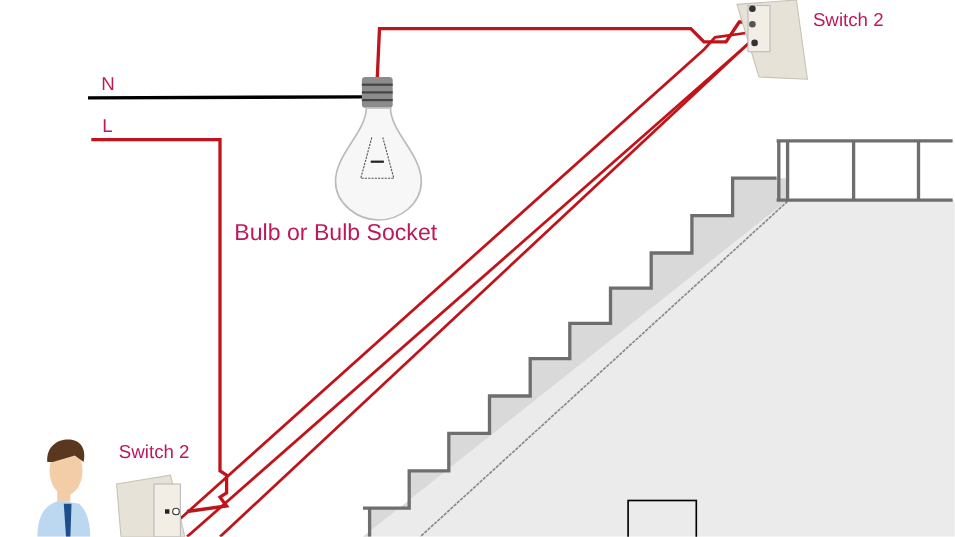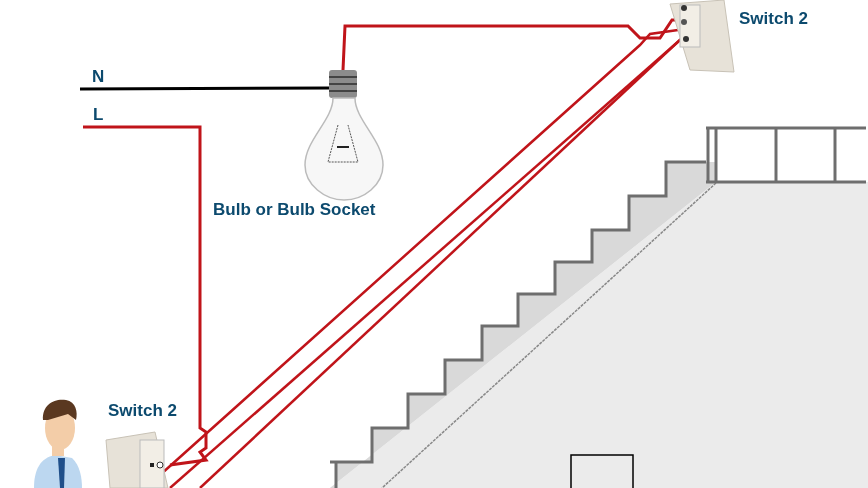--- a/index.html
+++ b/index.html
@@ -1,21 +1,21 @@
 <!DOCTYPE html>
 <html><head>
 <meta charset="utf-8">
 <style>
   html, body { margin: 0; padding: 0; background: #ffffff; }
   body { width: 868px; height: 488px; overflow: hidden; position: relative; font-family: "Liberation Sans", sans-serif; }
   #diagram { position: absolute; left: 0; top: 0; width: 868px; height: 488px; }
-  .label { position: absolute; color: #0c4a6e; font-weight: bold; font-family: "Liberation Sans", sans-serif; white-space: nowrap; }
+  .label { position: absolute; color: #be185d; font-weight: normal; font-family: "Liberation Sans", sans-serif; white-space: nowrap; }
   .lbl-n { left: 92px; top: 67px; font-size: 17px; }
   .lbl-l { left: 93px; top: 105px; font-size: 17px; }
-  .lbl-bulb { left: 213px; top: 200px; font-size: 17px; }
+  .lbl-bulb { left: 213px; top: 200px; font-size: 21px; }
   .lbl-sw2 { left: 739px; top: 9px; font-size: 17px; }
   .lbl-sw1 { left: 108px; top: 401px; font-size: 17px; }
 </style>
 </head>
 <body>
 
 <svg id="diagram" viewBox="0 0 868 488" xmlns="http://www.w3.org/2000/svg">
 
   <polygon points="330,488 716,182 868,182 868,488" fill="#ebebeb"></polygon>
 

